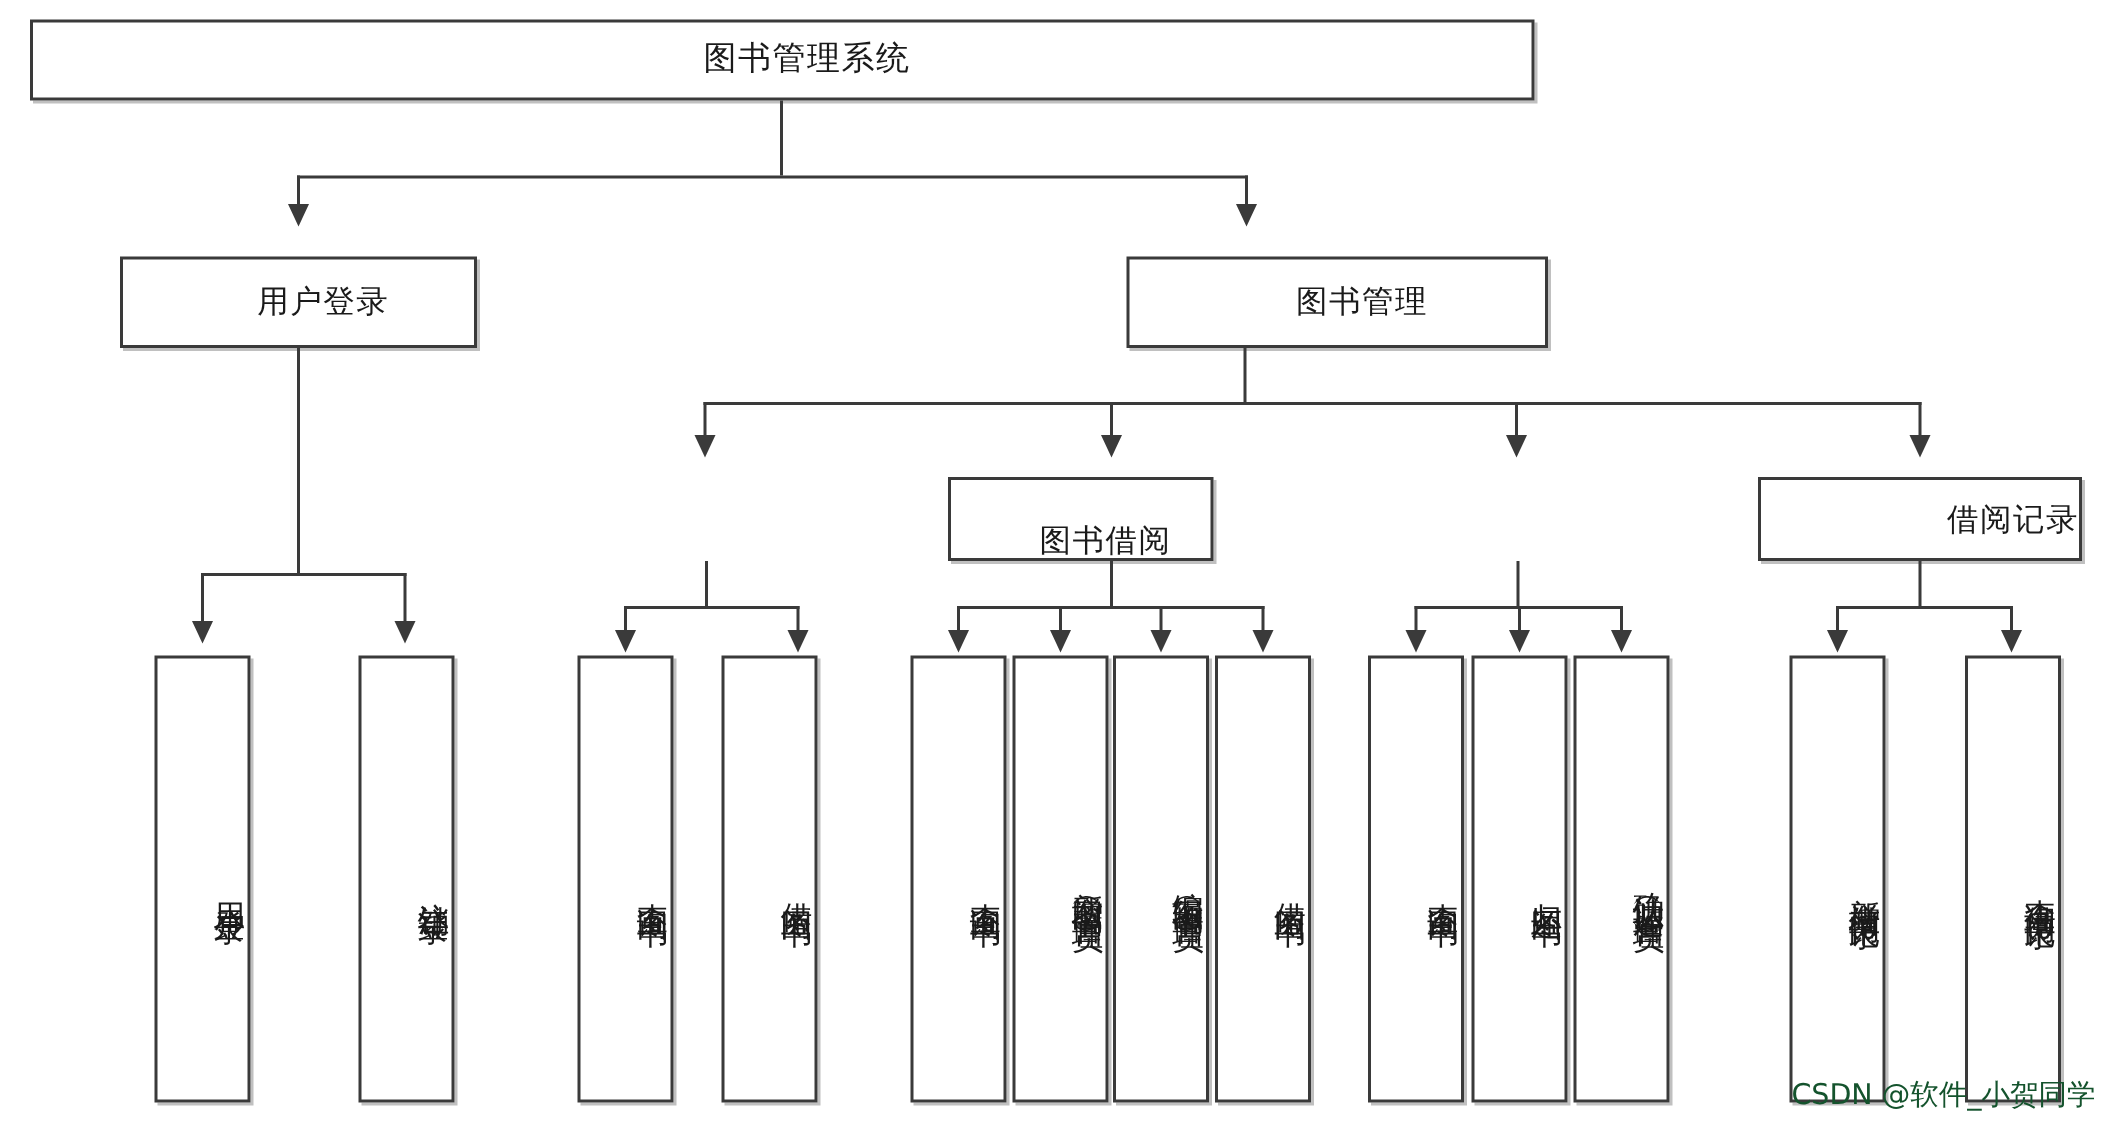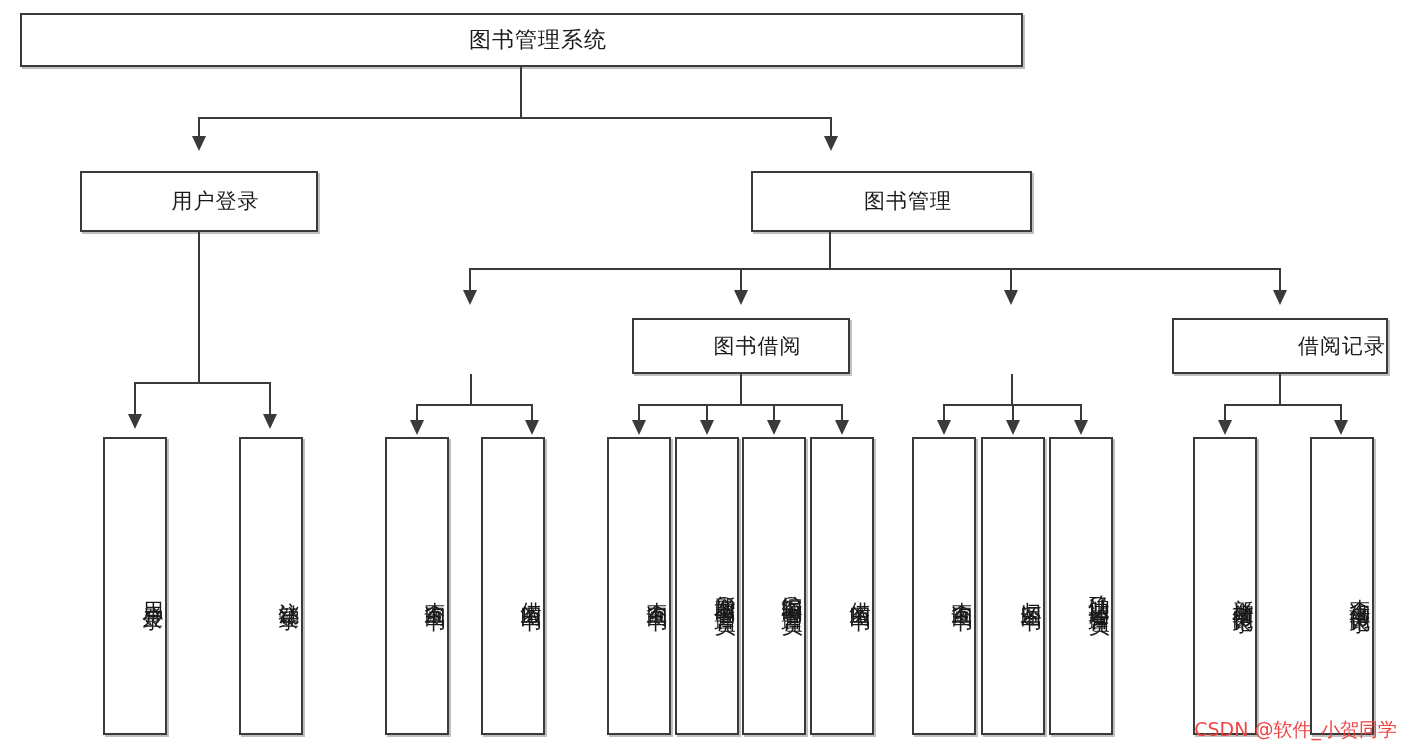--- a/index.html
+++ b/index.html
@@ -73,21 +73,21 @@
     border-right: 7px solid transparent;
     border-top: 15px solid #3a3a3a;
   }
 
   
   #watermark {
     position: absolute;
     right: 8px;
     bottom: 4px;
     font-size: 19px;
-    color: #ef4444;
+    color: #14532d;
     white-space: nowrap;
     pointer-events: none;
     font-family: "DejaVu Sans", "Liberation Sans", sans-serif;
     margin-top: 36px;
   }
 </style>
 </head>
 <body>
 
 <div id="canvas">
@@ -123,21 +123,21 @@
   <div class="ln h" style="left:469px; top:268px; width:812px; height:2px;"></div>
   <div class="ln v" style="left:469px; top:268px; width:2px; height:24px;"></div>
   <div class="arrow" style="left:463px; top:290px;"></div>
   <div class="ln v" style="left:740px; top:268px; width:2px; height:24px;"></div>
   <div class="arrow" style="left:734px; top:290px;"></div>
   <div class="ln v" style="left:1010px; top:268px; width:2px; height:24px;"></div>
   <div class="arrow" style="left:1004px; top:290px;"></div>
   <div class="ln v" style="left:1279px; top:268px; width:2px; height:24px;"></div>
   <div class="arrow" style="left:1273px; top:290px;"></div>
 
-  <div class="node h" style="left:632px; top:318px; width:218px; height:56px;">
+  <div class="node h" style="left:632px; top:318px; width:177px; height:56px;align-items:flex-end;">
     <span>图书借阅</span>
   </div>
   <div class="node h" style="left:1172px; top:318px; width:216px; height:56px;justify-content:flex-end;">
     <span>借阅记录</span>
   </div>
 
   <div class="ln v" style="left:470px; top:374px; width:2px; height:30px;"></div>
   <div class="ln h" style="left:416px; top:404px; width:117px; height:2px;"></div>
   <div class="ln v" style="left:416px; top:404px; width:2px; height:18px;"></div>
   <div class="arrow" style="left:410px; top:420px;"></div>

